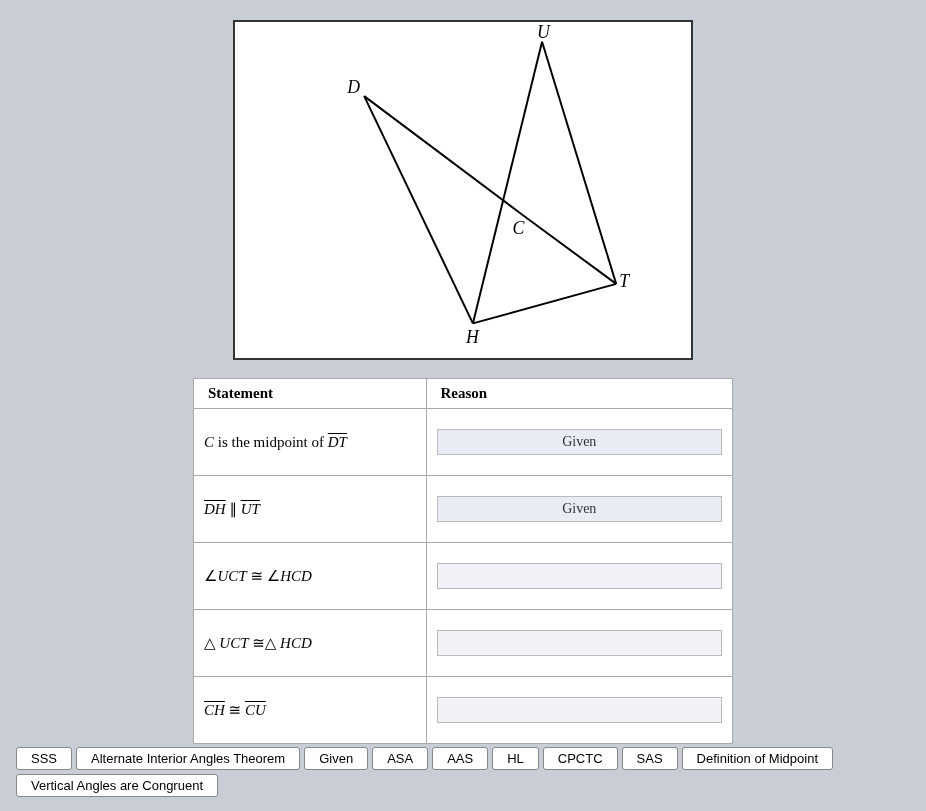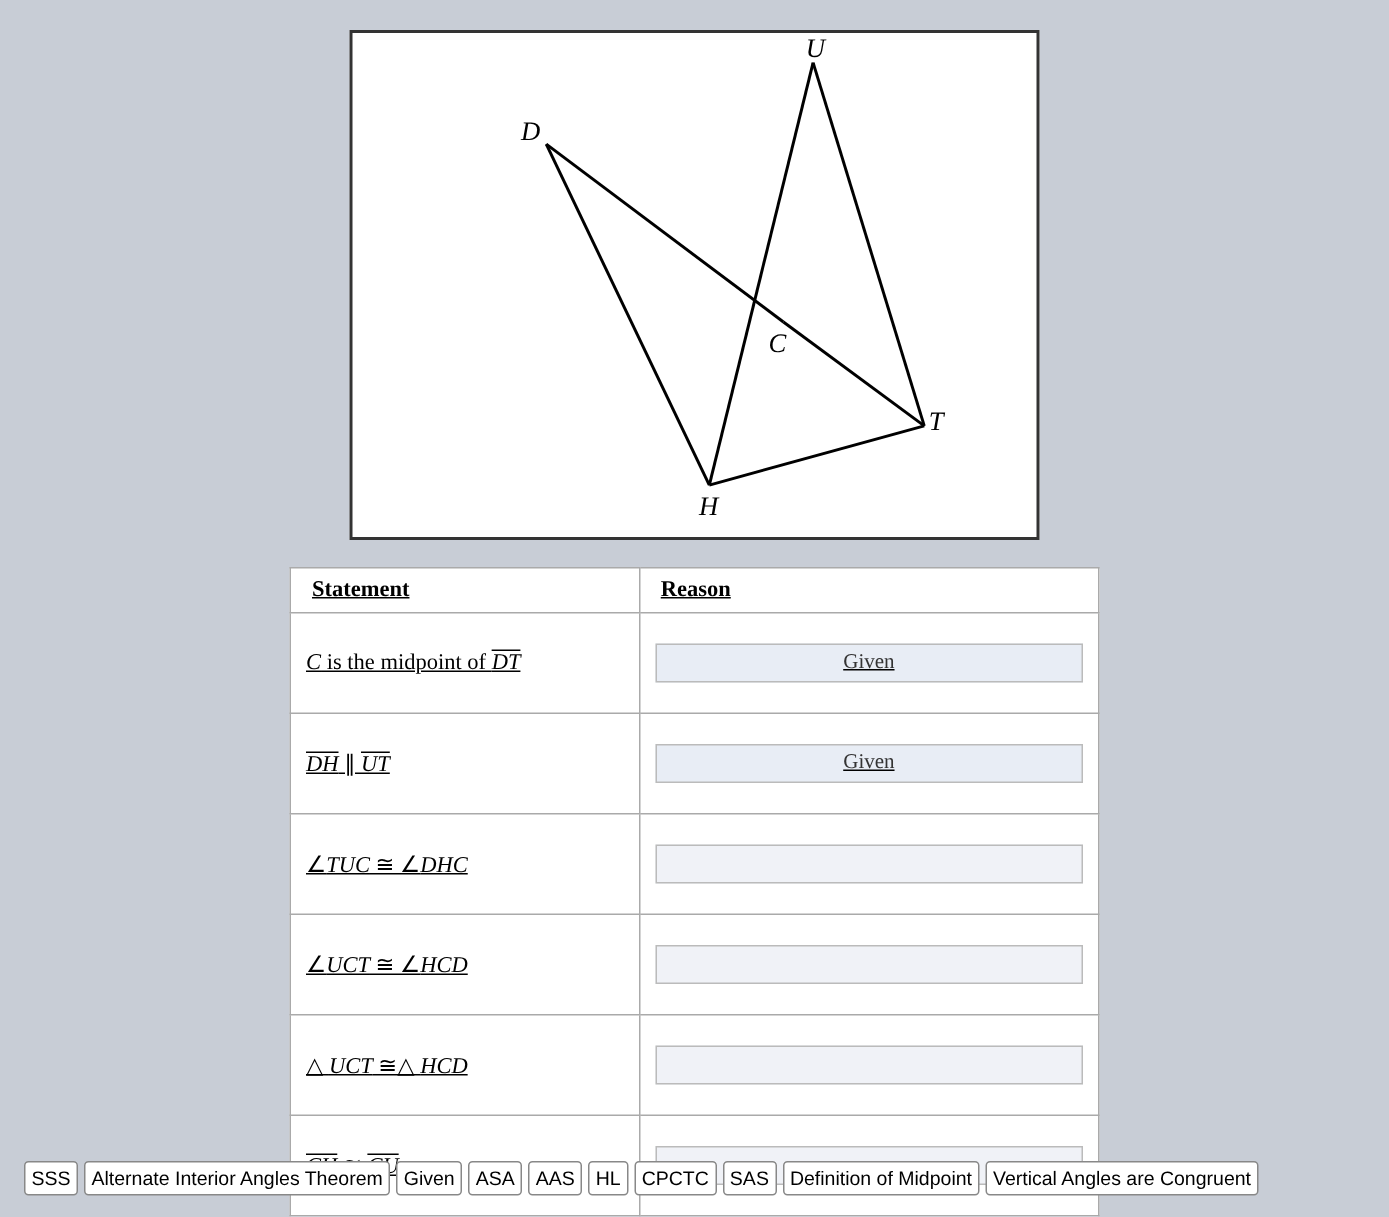--- a/index.html
+++ b/index.html
@@ -32,21 +32,20 @@
       position: relative;
       margin-bottom: 18px;
     }
 
     
     .proof-table {
       border-collapse: collapse;
       width: 540px;
       background: white;
       font-size: 15px;
-      text-decoration: underline;
     }
     .proof-table th {
       border: 1px solid #aaa;
       padding: 6px 14px;
       text-align: left;
       font-weight: bold;
       font-size: 15px;
       background: white;
     }
     .proof-table td {
@@ -84,21 +83,21 @@
       width: 926px;
       display: flex;
       flex-wrap: wrap;
       gap: 4px;
       padding: 0 16px;
       align-items: center;
     }
     .chip {
       border: 1.5px solid #888;
       background: white;
-      padding: 3px 4px;
+      padding: 3px 14px;
       font-size: 13px;
       border-radius: 3px;
       cursor: pointer;
       font-family: Arial, sans-serif;
       text-align: center;
     }
 
     
     .overline {
       text-decoration: overline;
@@ -160,28 +159,20 @@
       <tr>
         <td class="statement-cell">
           <span><span class="overline"><em>DH</em></span> ∥ <span class="overline"><em>UT</em></span></span>
         </td>
         <td class="reason-cell">
           <div class="reason-box">Given</div>
         </td>
       </tr>
 
 
-      <tr>
-        <td class="statement-cell">
-          <span>∠<em>TUC</em> ≅ ∠<em>DHC</em></span>
-        </td>
-        <td class="reason-cell">
-          <div class="reason-box empty"></div>
-        </td>
-      </tr>
 
       <tr>
         <td class="statement-cell">
           <span>∠<em>UCT</em> ≅ ∠<em>HCD</em></span>
         </td>
         <td class="reason-cell">
           <div class="reason-box empty"></div>
         </td>
       </tr>
 

